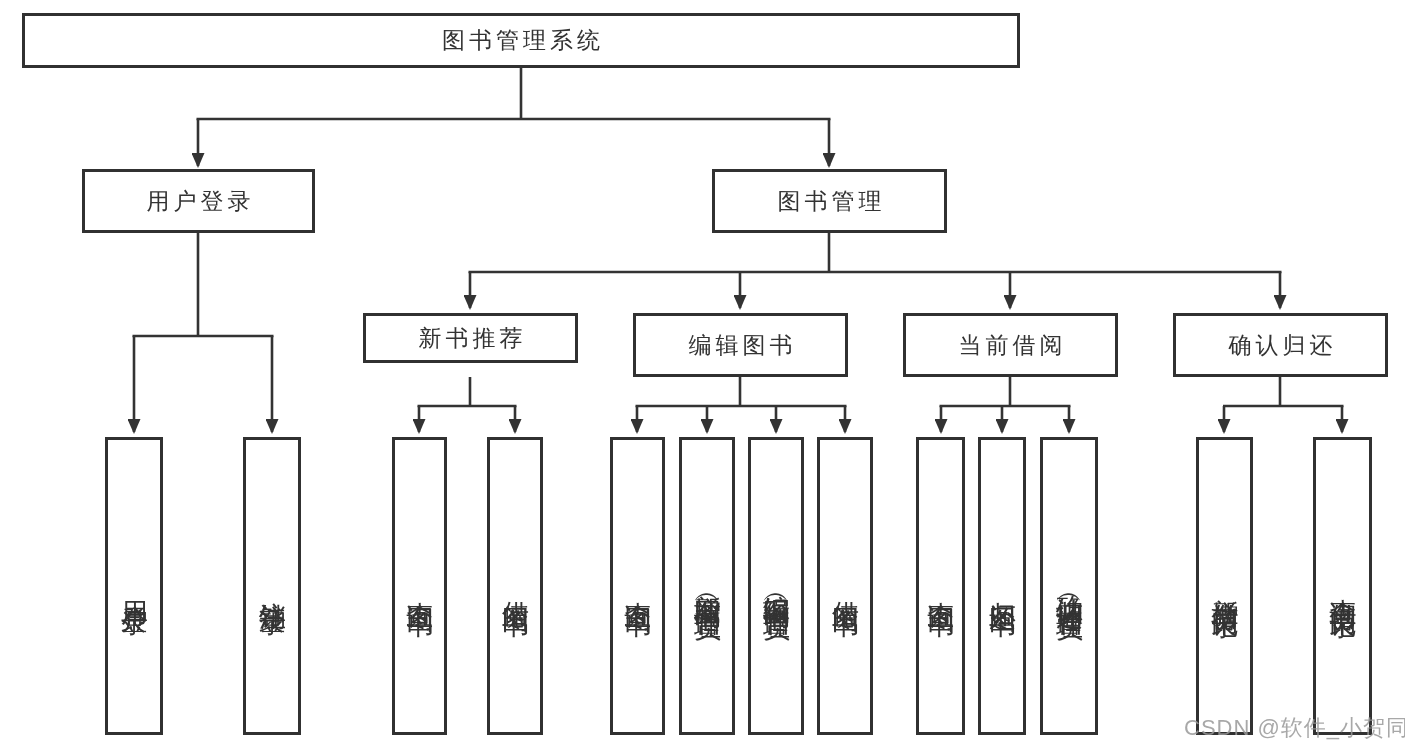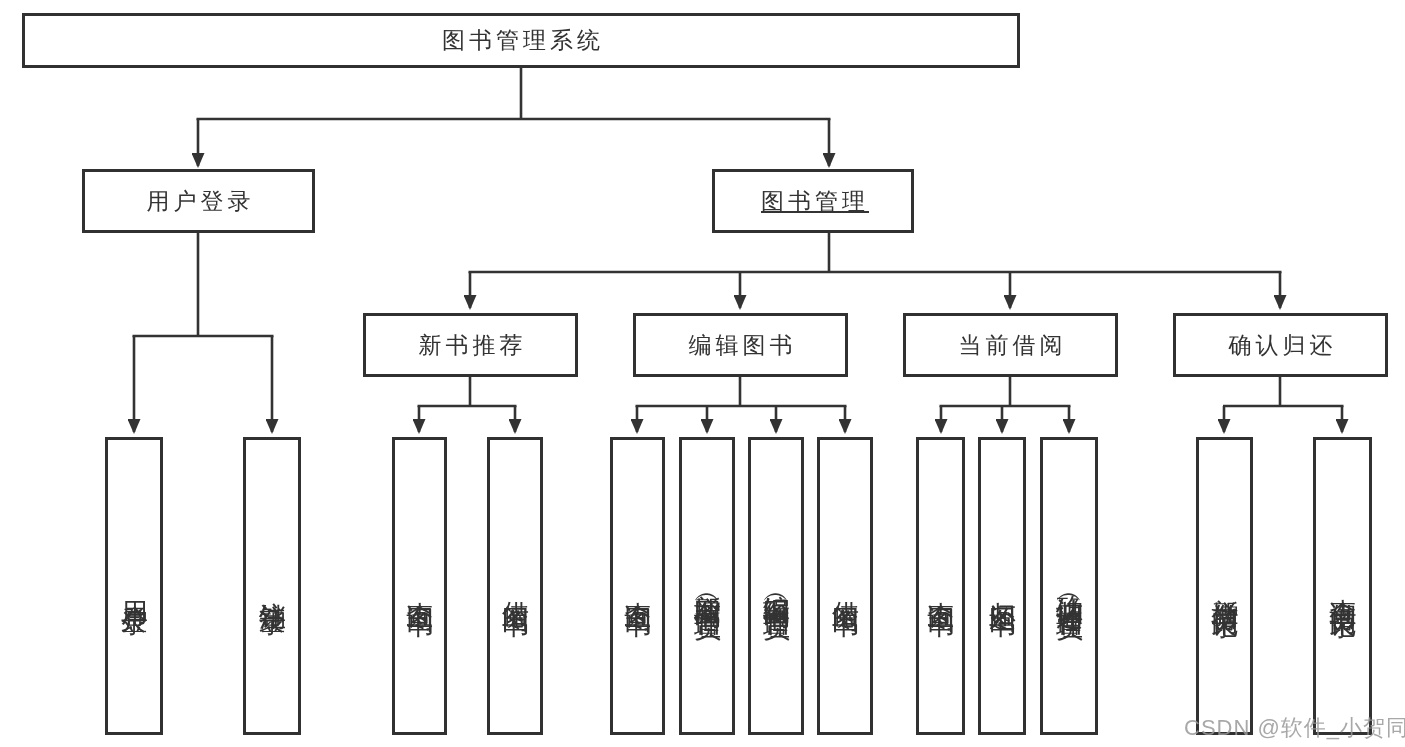--- a/index.html
+++ b/index.html
@@ -115,24 +115,24 @@
     </g>
   </svg>
 
   <div id="nodes">
       <div class="node h" style="left: 22px; top: 13px; width: 998px; height: 55px;">
         <span class="lbl">图书管理系统</span>
       </div>
       <div class="node h" style="left: 82px; top: 169px; width: 233px; height: 64px;">
         <span class="lbl">用户登录</span>
       </div>
-      <div class="node h" style="left: 712px; top: 169px; width: 202px; height: 64px; text-decoration: underline;">
+      <div class="node h" style="left: 712px; top: 169px; width: 235px; height: 64px;">
         <span class="lbl">图书管理</span>
       </div>
-      <div class="node h" style="left: 363px; top: 313px; width: 215px; height: 64px; justify-content: center;">
+      <div class="node h" style="left: 363px; top: 313px; width: 215px; height: 50px; justify-content: center;">
         <span class="lbl">新书推荐</span>
       </div>
       <div class="node h" style="left: 633px; top: 313px; width: 215px; height: 64px;">
         <span class="lbl">编辑图书</span>
       </div>
       <div class="node h" style="left: 903px; top: 313px; width: 215px; height: 64px;">
         <span class="lbl">当前借阅</span>
       </div>
       <div class="node h" style="left: 1173px; top: 313px; width: 215px; height: 64px;">
         <span class="lbl">确认归还</span>

